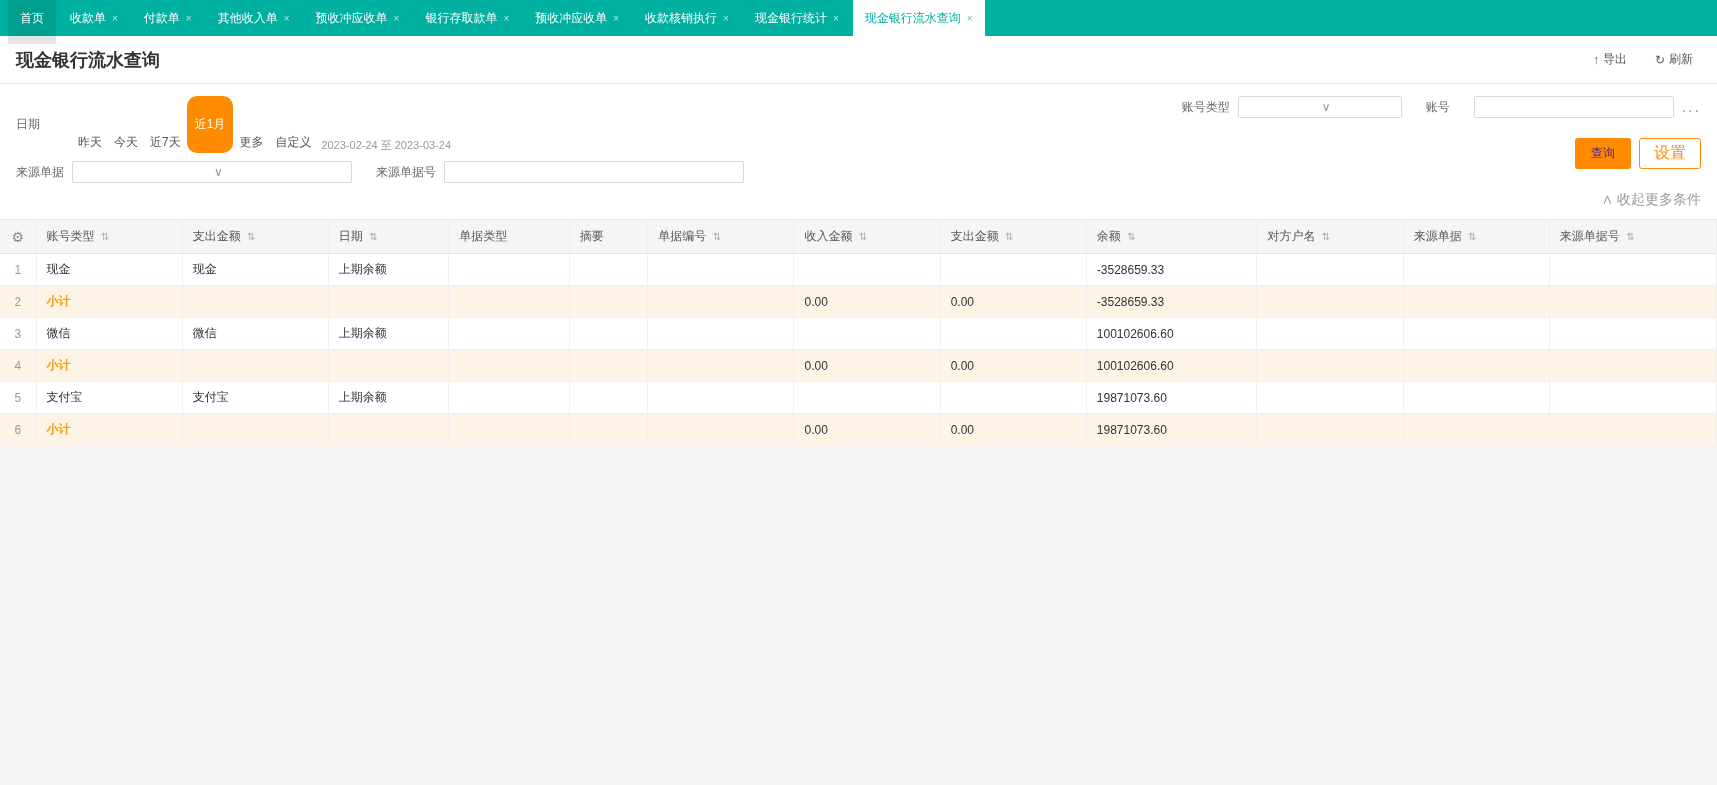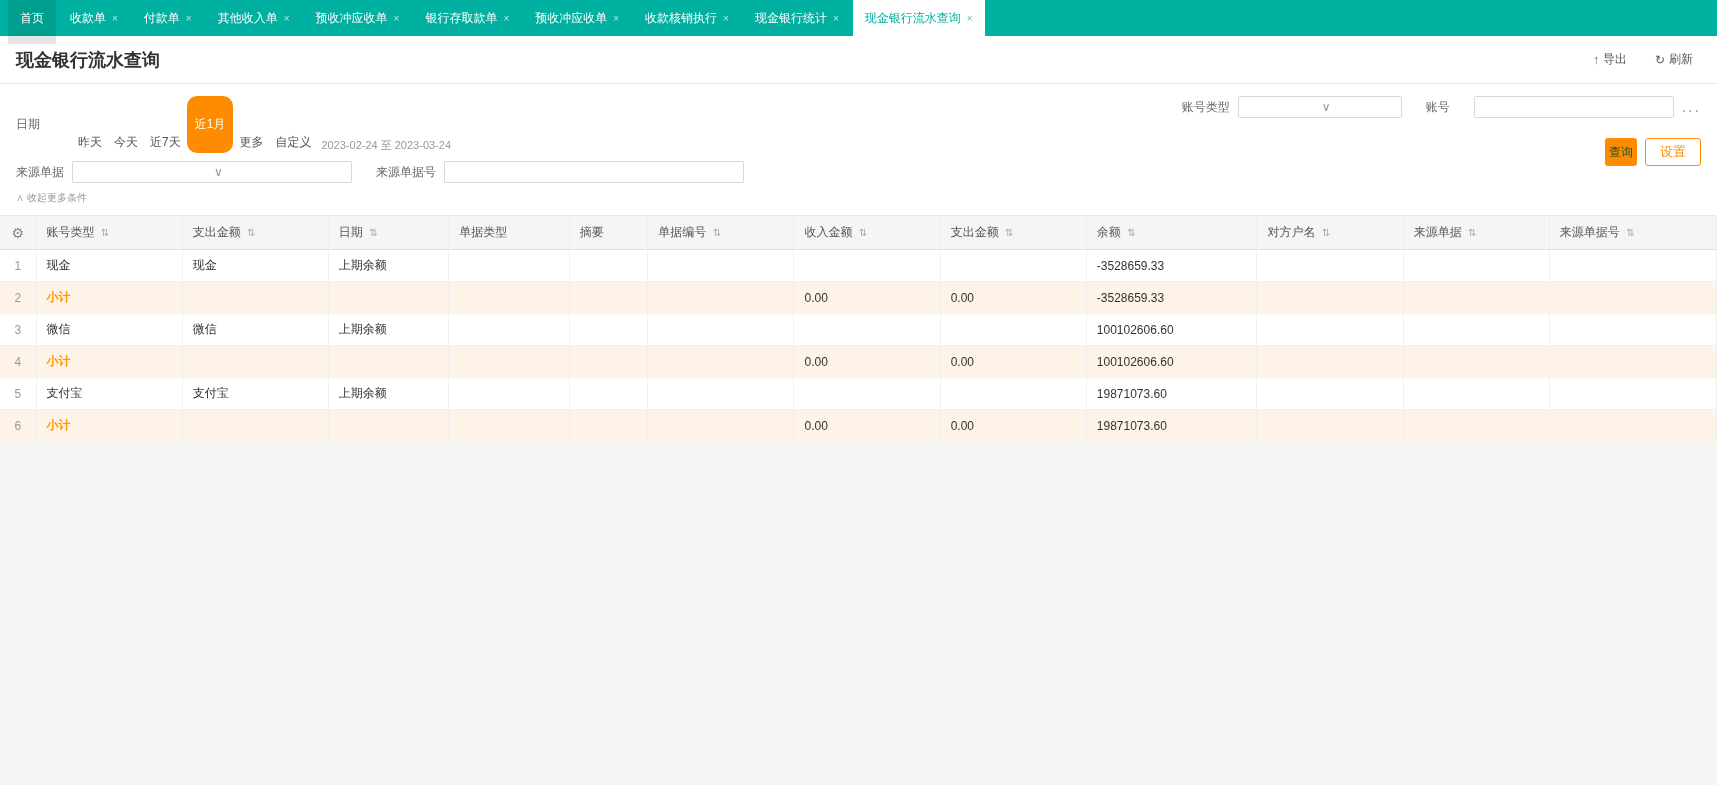--- a/index.html
+++ b/index.html
@@ -128,46 +128,46 @@
       flex: 1;
     }
     .account-dots {
       color: #999;
       cursor: pointer;
       font-size: 16px;
       letter-spacing: 2px;
     }
     .action-btn-orange {
       background: #ff8c00;
-      color: #14532d;
+      color: #4c1d95;
       border: none;
       border-radius: 3px;
-      padding: 5px 4px;
+      padding: 5px 16px;
       cursor: pointer;
       font-size: 12px;
       white-space: nowrap;
       font-family: Liberation Serif, serif;
     }
     .action-btn-white {
       background: #fff;
       color: #ff8c00;
       border: 1px solid #ff8c00;
       border-radius: 3px;
       padding: 4px 14px;
       cursor: pointer;
-      font-size: 13px;
+      font-size: 16px;
       white-space: nowrap;
     }
 
     .collapse-bar {
-      text-align: left;
+      text-align: right;
       padding: 4px 0 2px;
       cursor: pointer;
       color: #999;
-      font-size: 10px;
+      font-size: 14px;
     }
 
     .filter-row-2 {
       display: flex;
       align-items: center;
       gap: 24px;
       margin-bottom: 4px;
     }
     .filter-group {
       display: flex;

